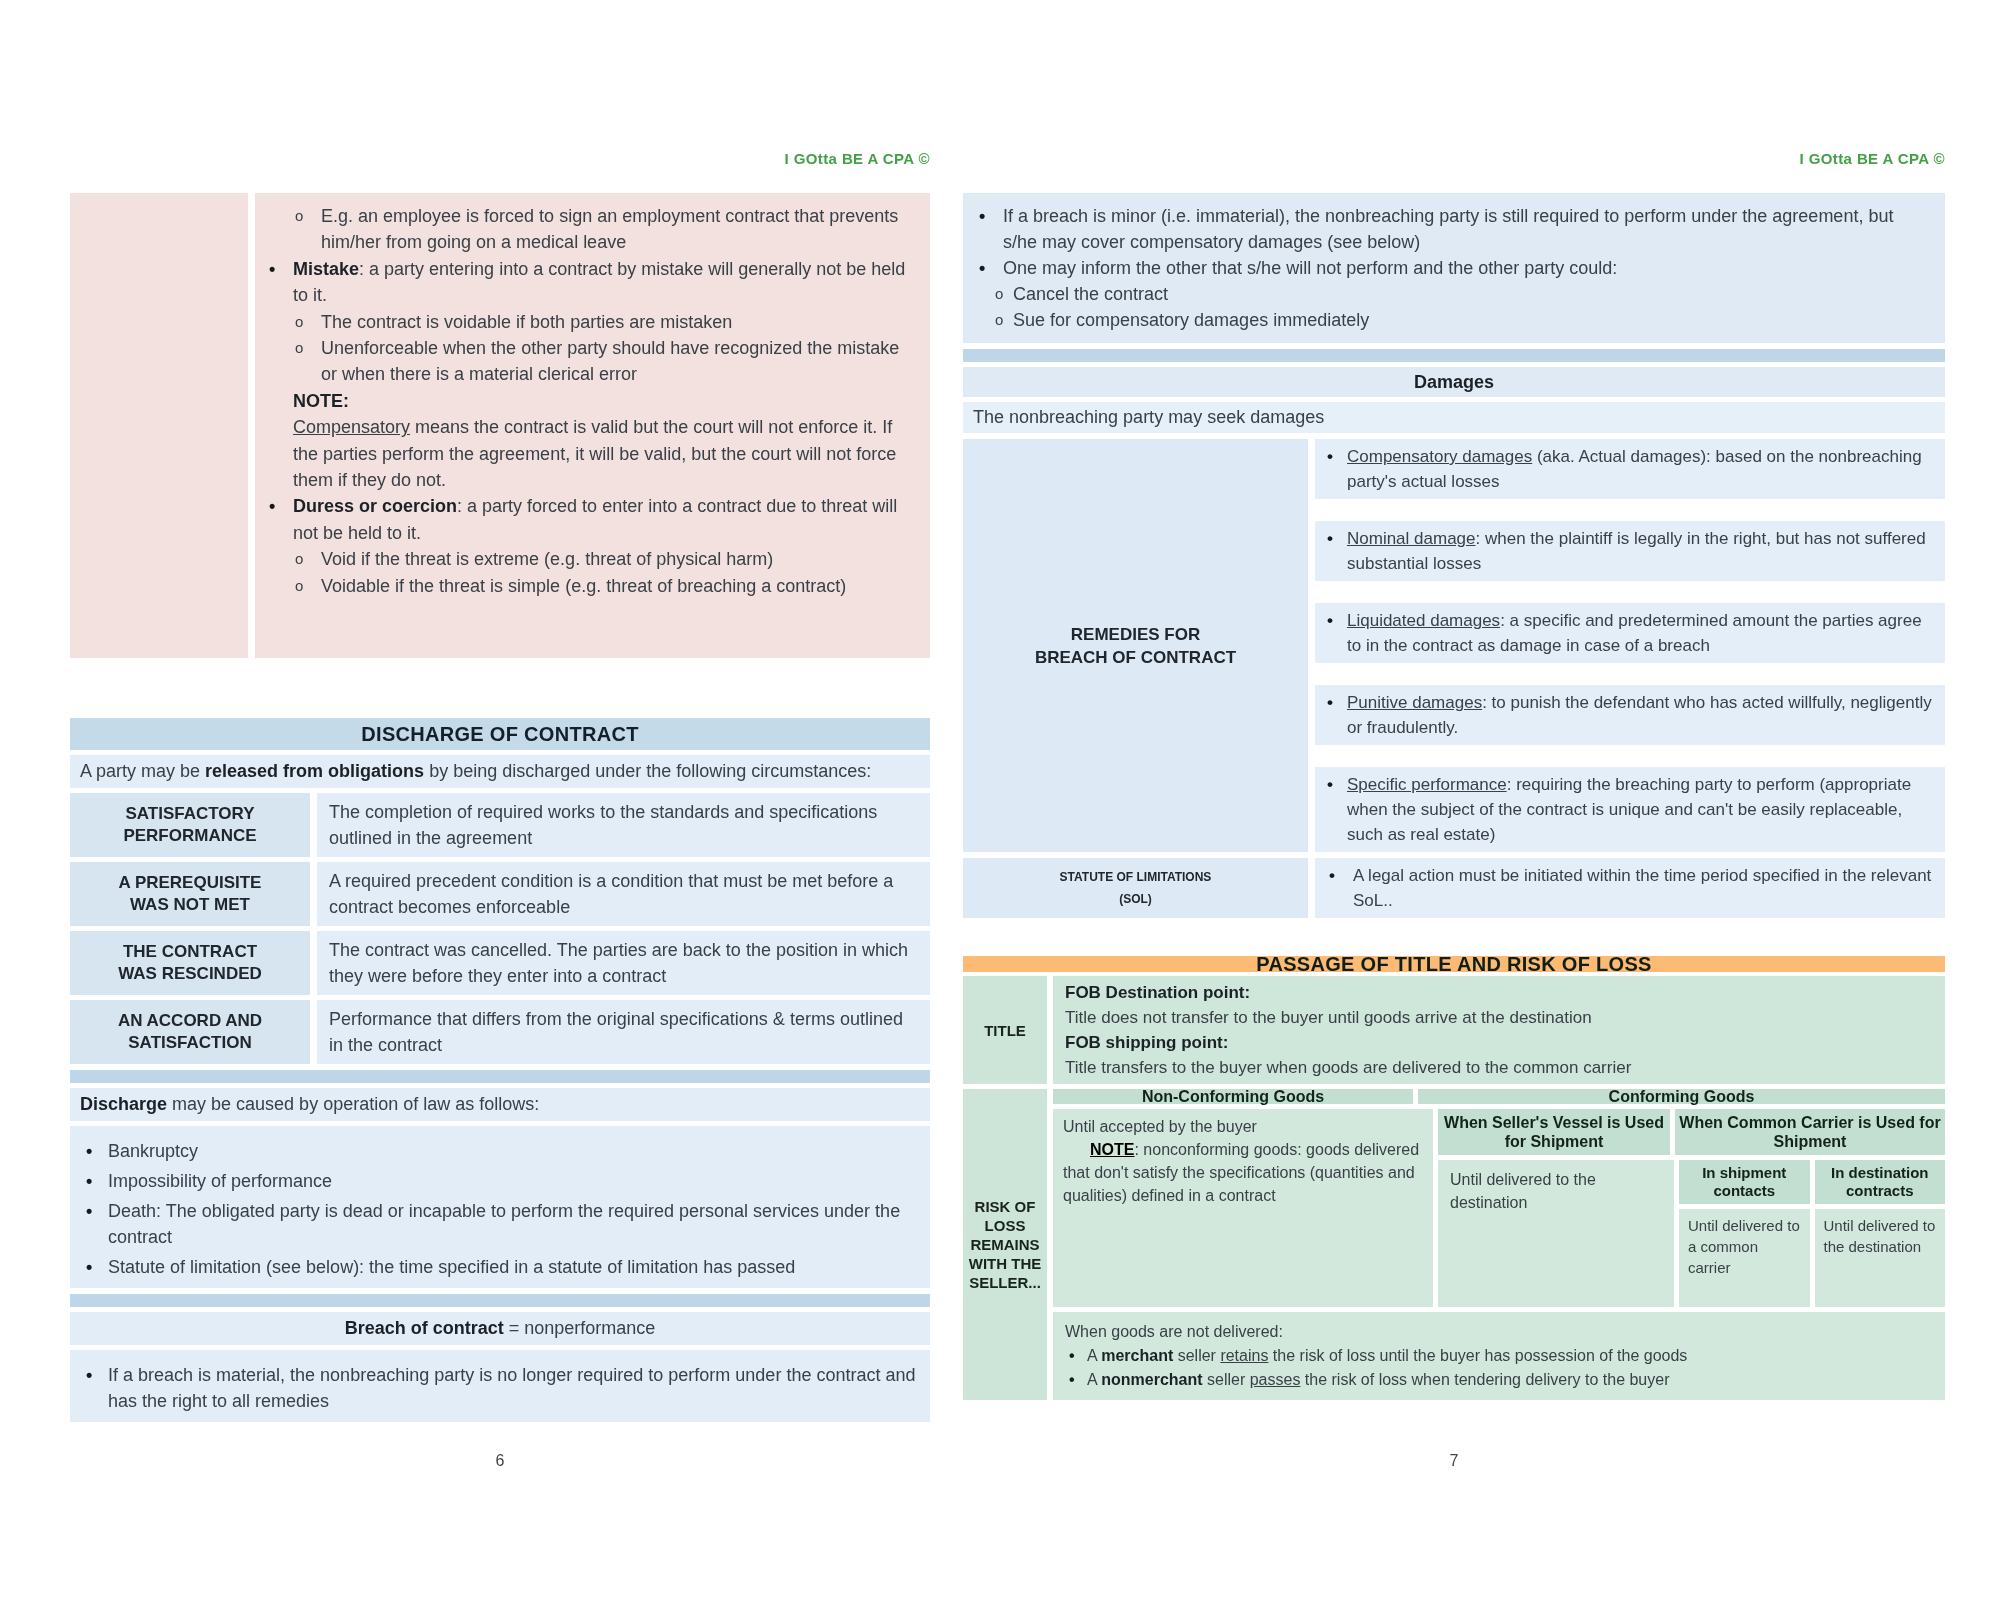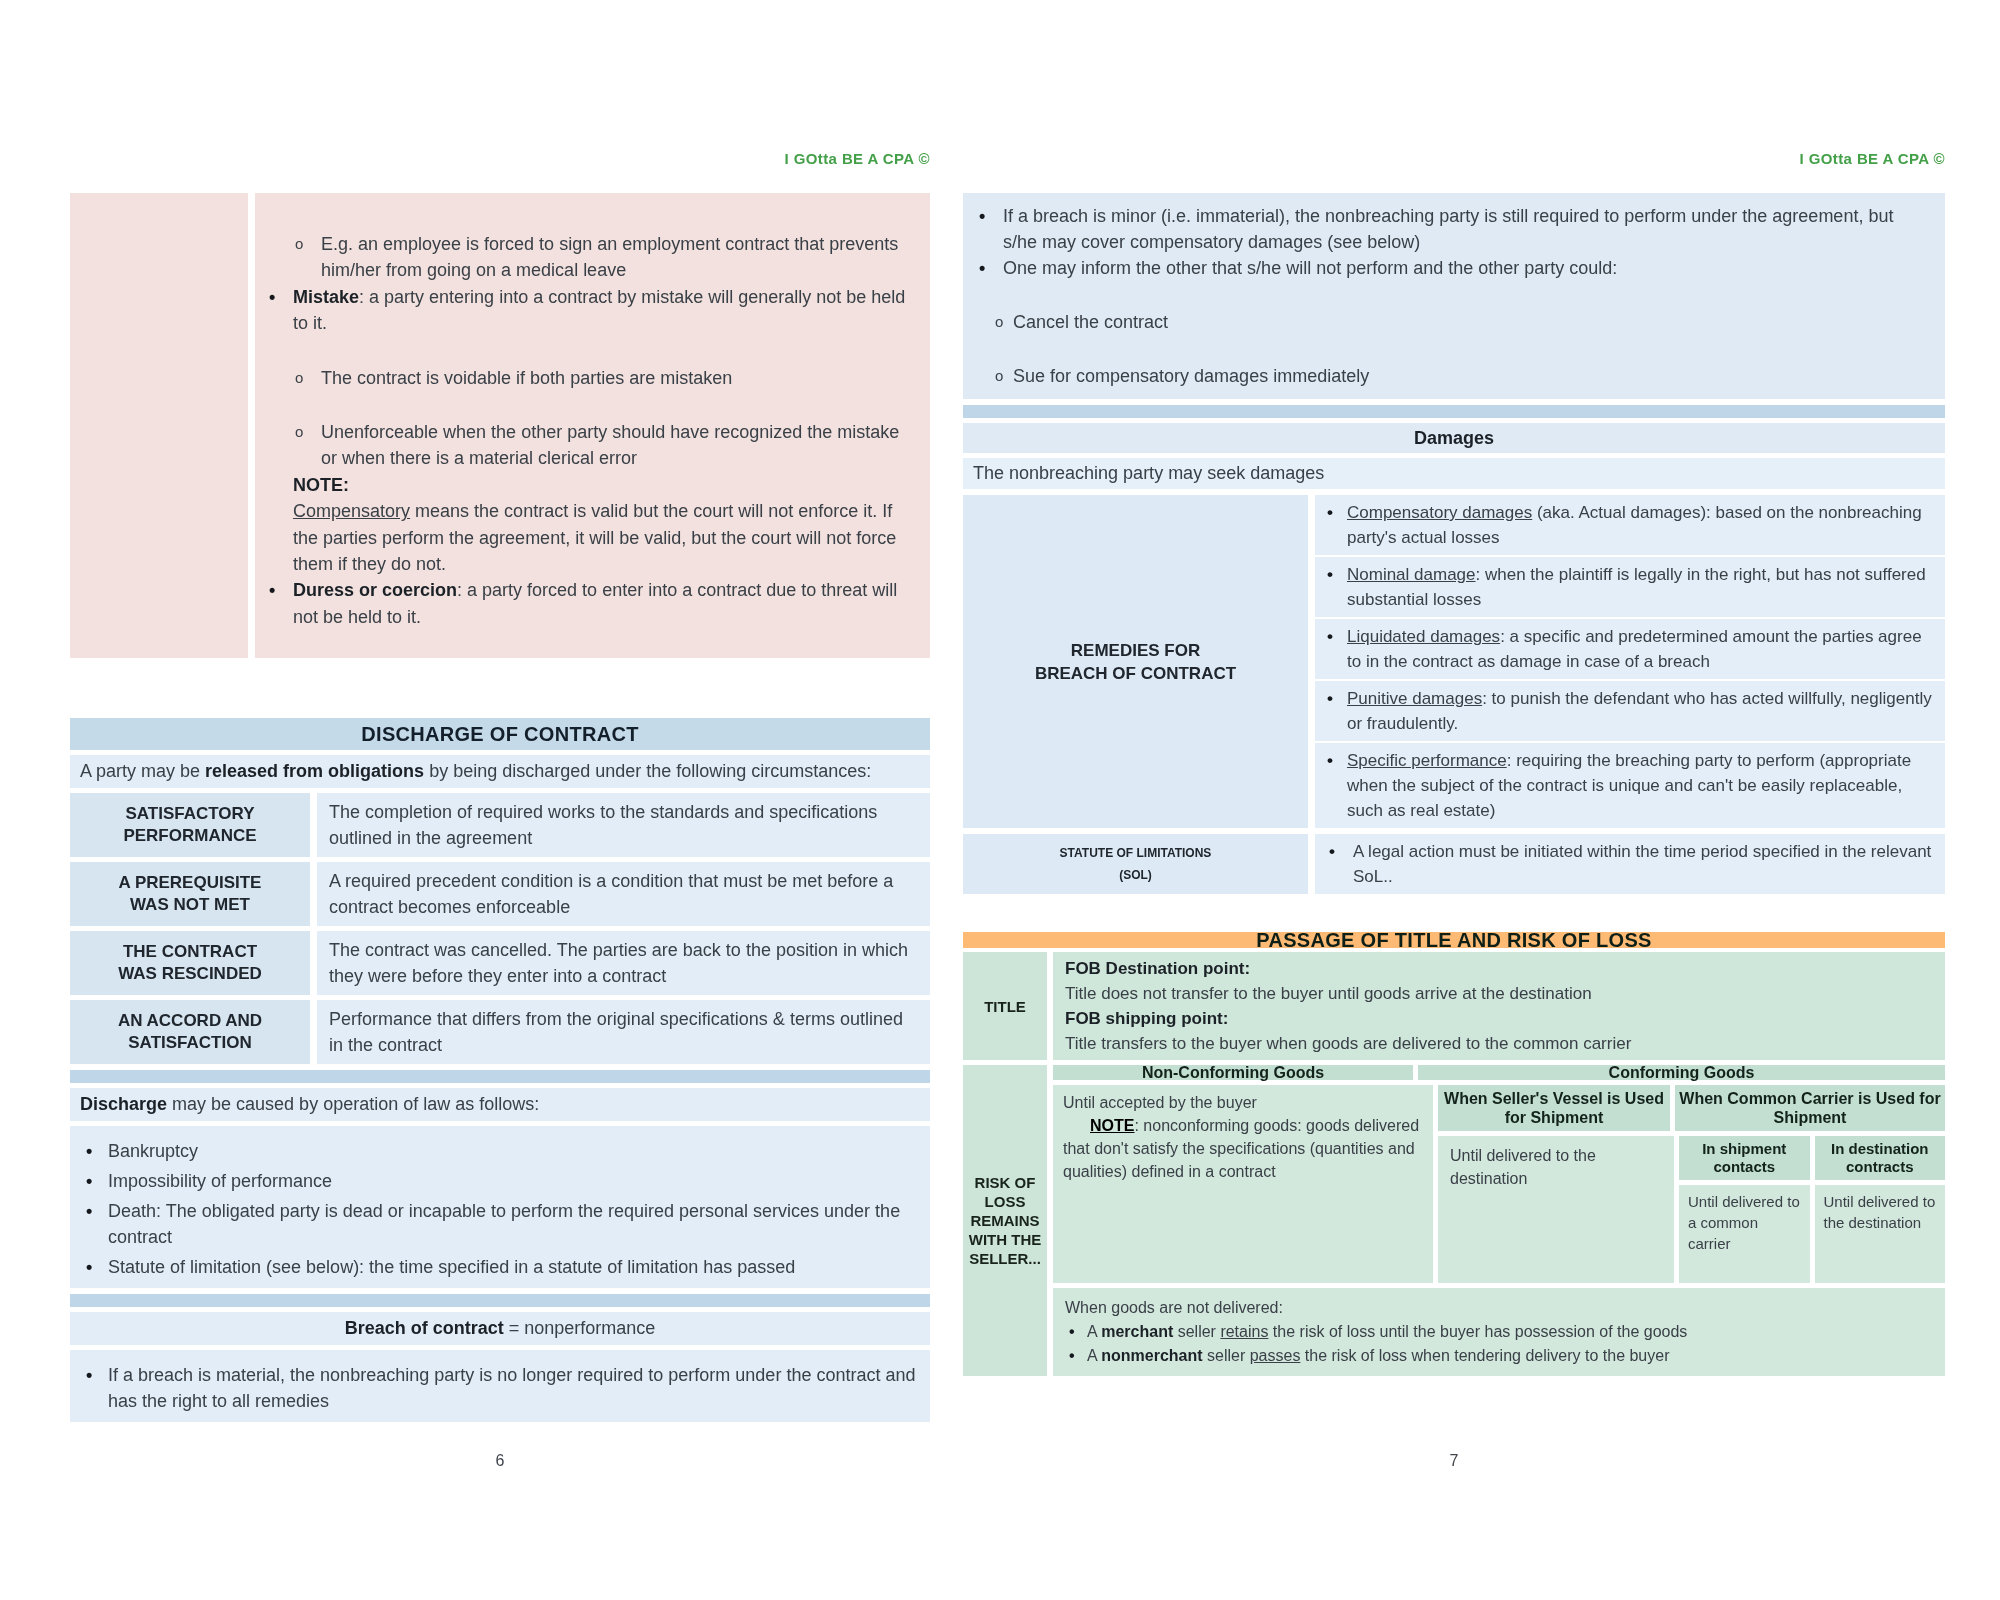--- a/index.html
+++ b/index.html
@@ -13,21 +13,21 @@
   .u{text-decoration:underline;}
   .bu{font-weight:bold;text-decoration:underline;color:#000000;margin-left:27px;}
   .tx{color:#3a4047;}
   
   .pink-table{margin-top:25px;height:465px;display:grid;grid-template-columns:178px 1fr;column-gap:7px;}
   .pink-cell{background:#f2e1de;}
   .pink-content{background:#f2e1de;padding:10px 16px 10px 12px;font-size:18px;line-height:26.4px;color:#3a4047;overflow:hidden;}
   .li{display:flex;}
   .li .t{flex:1;}
   .li.main::before{content:"\2022";font-weight:bold;color:#15181c;width:24px;flex:none;margin-left:2px;}
-  .li.sub{margin-left:28px;margin-top:28px;}
+  .li.sub{margin-left:28px;}
   .li.sub::before{content:"o";width:26px;flex:none;font-size:15px;color:#3a4047;}
   .note-wrap{margin-left:26px;}
   
   .sec-header{margin-top:60px;height:32px;background:#c5dae9;display:flex;align-items:center;justify-content:center;font-weight:bold;font-size:20px;color:#131f2a;letter-spacing:.3px;}
   .brow{margin-top:5px;background:#e2edf7;padding:4px 10px;font-size:18px;line-height:25px;color:#3a4047;}
   .brow.center{text-align:center;}
   .dgrid{margin-top:5px;display:grid;grid-template-columns:240px 1fr;gap:5px 7px;}
   .dlabel{background:#d7e5f1;display:flex;align-items:center;justify-content:center;text-align:center;font-weight:bold;font-size:17px;color:#20262d;white-space:pre-line;line-height:22px;padding:4px;}
   .dcell{background:#e2edf7;padding:6px 12px;font-size:18px;line-height:26px;color:#3a4047;}
   .divider{margin-top:6px;height:13px;background:#bed6e8;}
@@ -35,21 +35,21 @@
   .bullets .li{margin-top:4px;}
   .bullets .li.main::before{width:22px;}
   
   .topbox{margin-top:25px;background:#dfeaf5;padding:10px 14px;font-size:18px;line-height:26px;color:#3a4047;}
   .topbox .li.sub{margin-left:18px;}
   .topbox .li.sub::before{width:18px;}
   .hdr-row{margin-top:5px;height:30px;background:#dfeaf5;display:flex;align-items:center;justify-content:center;font-weight:bold;font-size:18px;color:#1b2127;}
   .introrow{margin-top:5px;background:#e6f0f8;padding:3px 10px;font-size:18px;line-height:25px;color:#3a4047;}
   .remedies{margin-top:6px;display:flex;gap:7px;}
   .rem-label{width:345px;flex:none;background:#dde9f4;display:flex;align-items:center;justify-content:center;text-align:center;font-weight:bold;font-size:17px;color:#20262d;white-space:pre-line;line-height:23px;}
-  .rem-rows{flex:1;display:flex;flex-direction:column;gap:2px;}
+  .rem-rows{flex:1;display:flex;flex-direction:column;gap:22px;}
   .rem-cell{background:#e4eef8;padding:5px 12px;font-size:17px;line-height:25px;color:#3a4047;}
   .rem-cell .li.main::before{width:20px;margin-left:0;}
   .sol-row{margin-top:6px;display:flex;gap:7px;}
   .sol-label{width:345px;flex:none;background:#dde9f4;display:flex;align-items:center;justify-content:center;text-align:center;font-weight:bold;font-size:12px;color:#20262d;white-space:pre-line;line-height:22px;padding:4px 0;}
   .sol-cell{flex:1;background:#e4eef8;padding:5px 12px;font-size:17px;line-height:25px;color:#3a4047;}
   
   .gtable{margin-top:38px;}
   .ghdr{height:16px;background:#fdba74;display:flex;align-items:center;justify-content:center;font-weight:bold;font-size:20px;color:#0e1f17;letter-spacing:.3px;}
   .g-title-row{margin-top:4px;display:flex;gap:6px;}
   .g-label{width:84px;flex:none;background:#cde5d9;display:flex;align-items:center;justify-content:center;font-weight:bold;font-size:15px;color:#18231c;text-align:center;white-space:pre-line;line-height:19px;}

